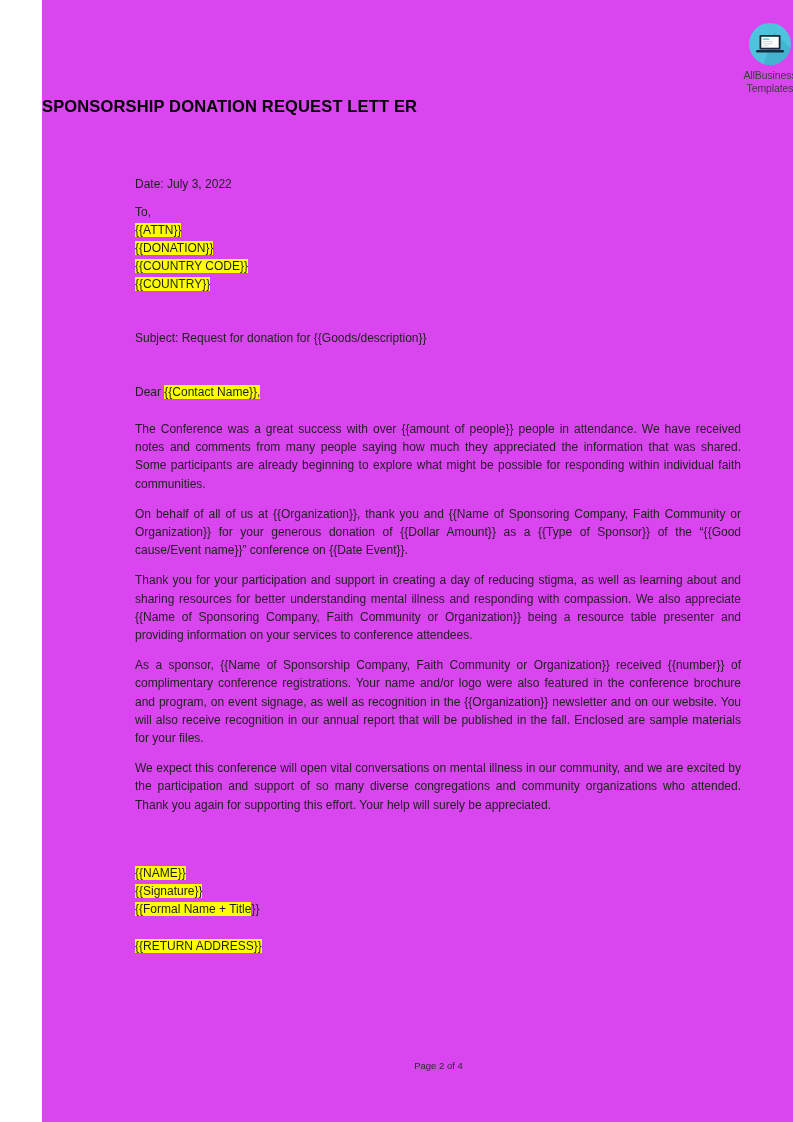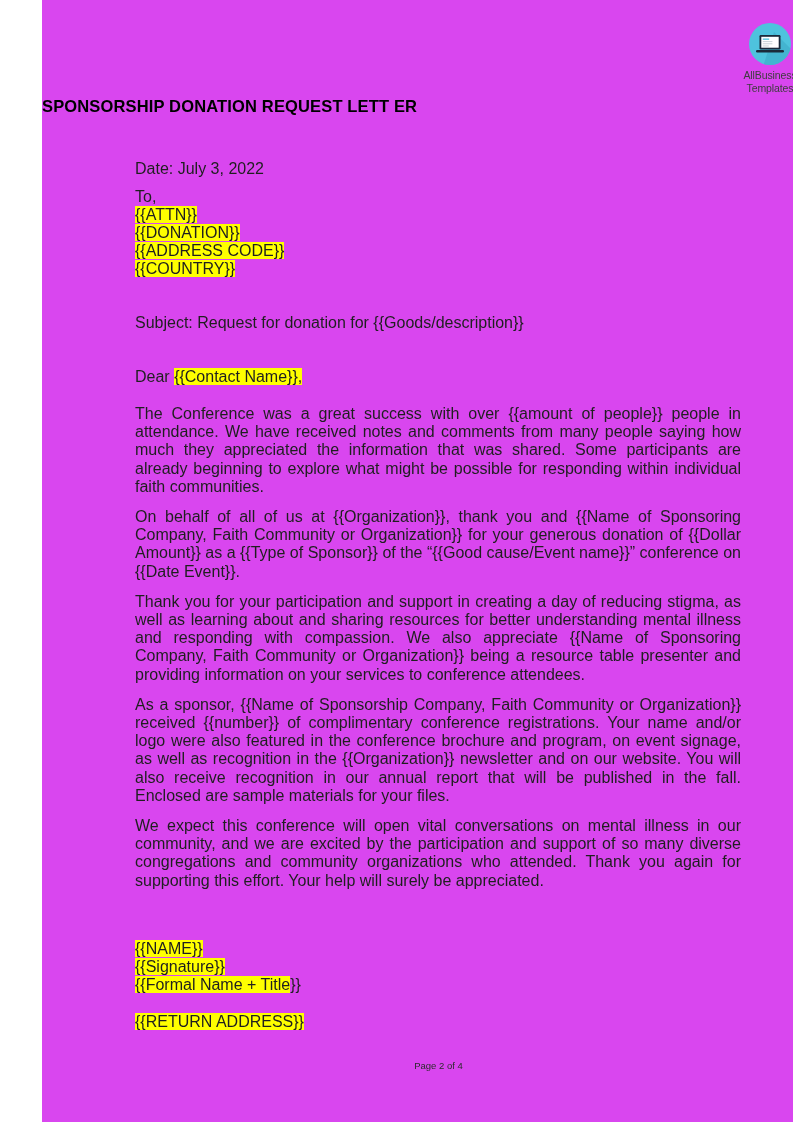--- a/index.html
+++ b/index.html
@@ -58,24 +58,24 @@
     font-size: 16.5px;
     font-weight: bold;
     letter-spacing: 0.15px;
     color: #000000;
     font-family: "Liberation Sans", sans-serif;
   }
 
   
   .body-area {
     position: absolute;
-    top: 160px;
+    top: 175px;
     left: 93px;
     width: 606px;
-    font-size: 16px;
+    font-size: 12px;
     line-height: 18px;
     color: #1f1f1f;
   }
 
   .blk { margin: 0; }
 
   .hl {
     background: #ffff00;
     color: #1f1f1f;
   }
@@ -146,21 +146,21 @@
 
   <div class="body-area">
 
     <div class="blk">Date: July 3, 2022</div>
 
     <div class="gap-sm"></div>
 
     <div class="blk">To,</div>
     <div class="addr-line"><span class="hl">{{ATTN}}</span></div>
     <div class="addr-line"><span class="hl">{{DONATION}}</span></div>
-    <div class="addr-line"><span class="hl">{{ADDRESS CODE}}</span></div>
+    <div class="addr-line"><span class="hl">{{COUNTRY CODE}}</span></div>
     <div class="addr-line"><span class="hl">{{COUNTRY}}</span></div>
 
     <div class="gap-xl"></div>
 
     <div class="blk subject"><b>Subject:</b><span> Request for donation for {{Goods/description}}</span></div>
 
     <div class="gap-xl"></div>
 
     <div class="blk"><span>Dear </span><span class="hl">{{Contact Name}},</span></div>
 

